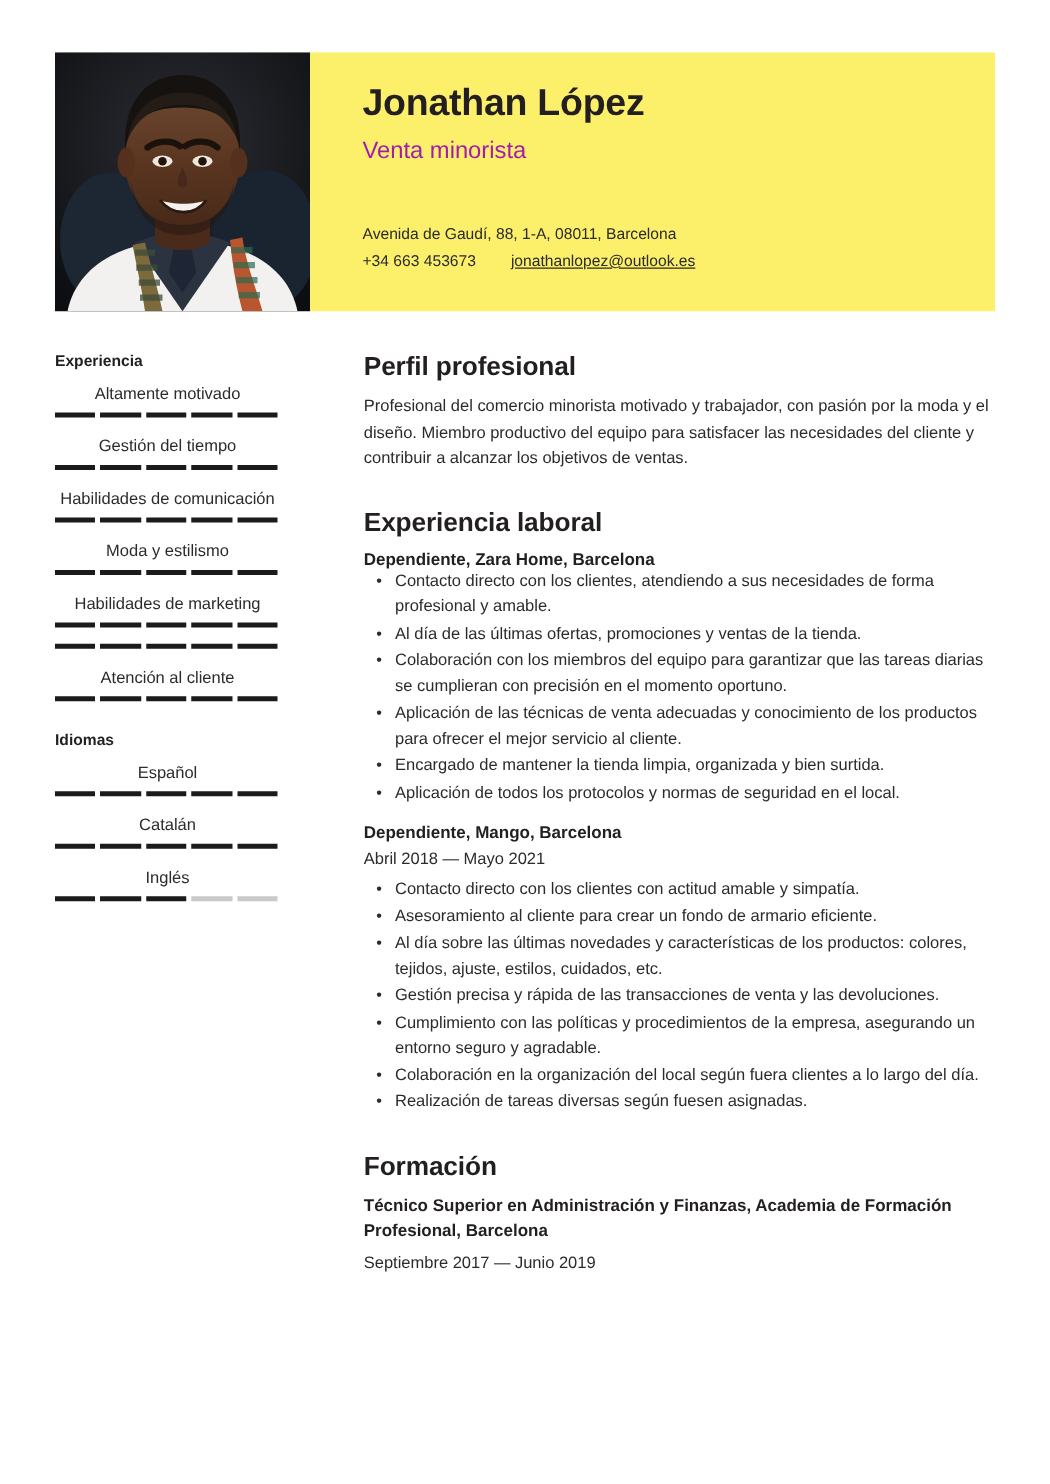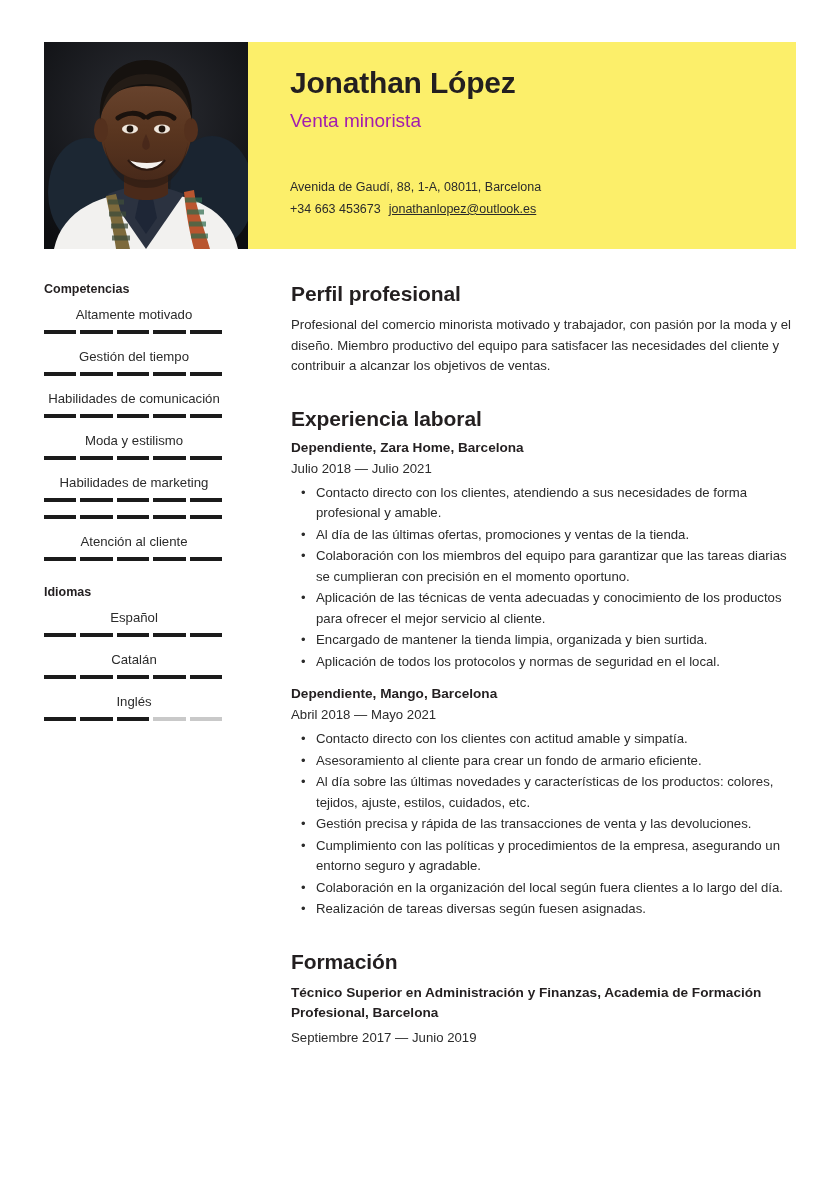--- a/index.html
+++ b/index.html
@@ -87,21 +87,21 @@
 
   .contact-row2 {
     position: absolute;
     left: 42px;
     top: 160px;
     font-size: 12.5px;
     color: #2b2b2b;
     white-space: nowrap;
   }
 
-  .contact-phone { margin-right: 8px; text-align: center; }
+  .contact-phone { margin-right: 28px; text-align: center; }
 
   .contact-email {
     text-decoration: underline;
     color: #2b2b2b;
   }
 
   
   .sidebar {
     position: absolute;
     left: 44px;
@@ -294,21 +294,21 @@
       <div class="name">Jonathan López</div>
       <div class="job-title">Venta minorista</div>
       <div class="contact-address">Avenida de Gaudí, 88, 1-A, 08011, Barcelona</div>
       <div class="contact-row2">
         <span class="contact-phone">+34 663 453673</span><span class="contact-email">jonathanlopez@outlook.es</span>
       </div>
     </div>
   </div>
 
   <div class="sidebar">
-    <div class="side-heading">Competencias</div>
+    <div class="side-heading">Experiencia</div>
     <div id="skills-list">
         <div class="skill">
           <div class="skill-label">Altamente motivado</div>
           <div class="bar">
             <span class="seg"></span>
             <span class="seg"></span>
             <span class="seg"></span>
             <span class="seg"></span>
             <span class="seg"></span>
           </div>
@@ -411,21 +411,20 @@
 
   <div class="main">
 
     <div class="sec-title">Perfil profesional</div>
     <div class="profile-text">Profesional del comercio minorista motivado y trabajador, con pasión por la moda y el diseño.  Miembro productivo del equipo para satisfacer las necesidades del cliente y contribuir a alcanzar los objetivos de ventas.</div>
 
     <div class="sec-title gap">Experiencia laboral</div>
     <div id="jobs-list">
         <div class="job-block first">
           <div class="job-head">Dependiente, Zara Home, Barcelona</div>
-          <div class="job-dates">Julio 2018 — Julio 2021</div>
           <ul class="bullets">
             <li>Contacto directo con los clientes, atendiendo a sus necesidades de forma profesional y amable.</li>
             <li>Al día de las últimas ofertas, promociones y ventas de la tienda.</li>
             <li>Colaboración con los miembros del equipo para garantizar que las tareas diarias se cumplieran con precisión en el momento oportuno.</li>
             <li>Aplicación de las técnicas de venta adecuadas y conocimiento de los productos para ofrecer el mejor servicio al cliente.</li>
             <li>Encargado de mantener la tienda limpia, organizada y bien surtida.</li>
             <li>Aplicación de todos los protocolos y normas de seguridad en el local.</li>
           </ul>
         </div>
         <div class="job-block">

